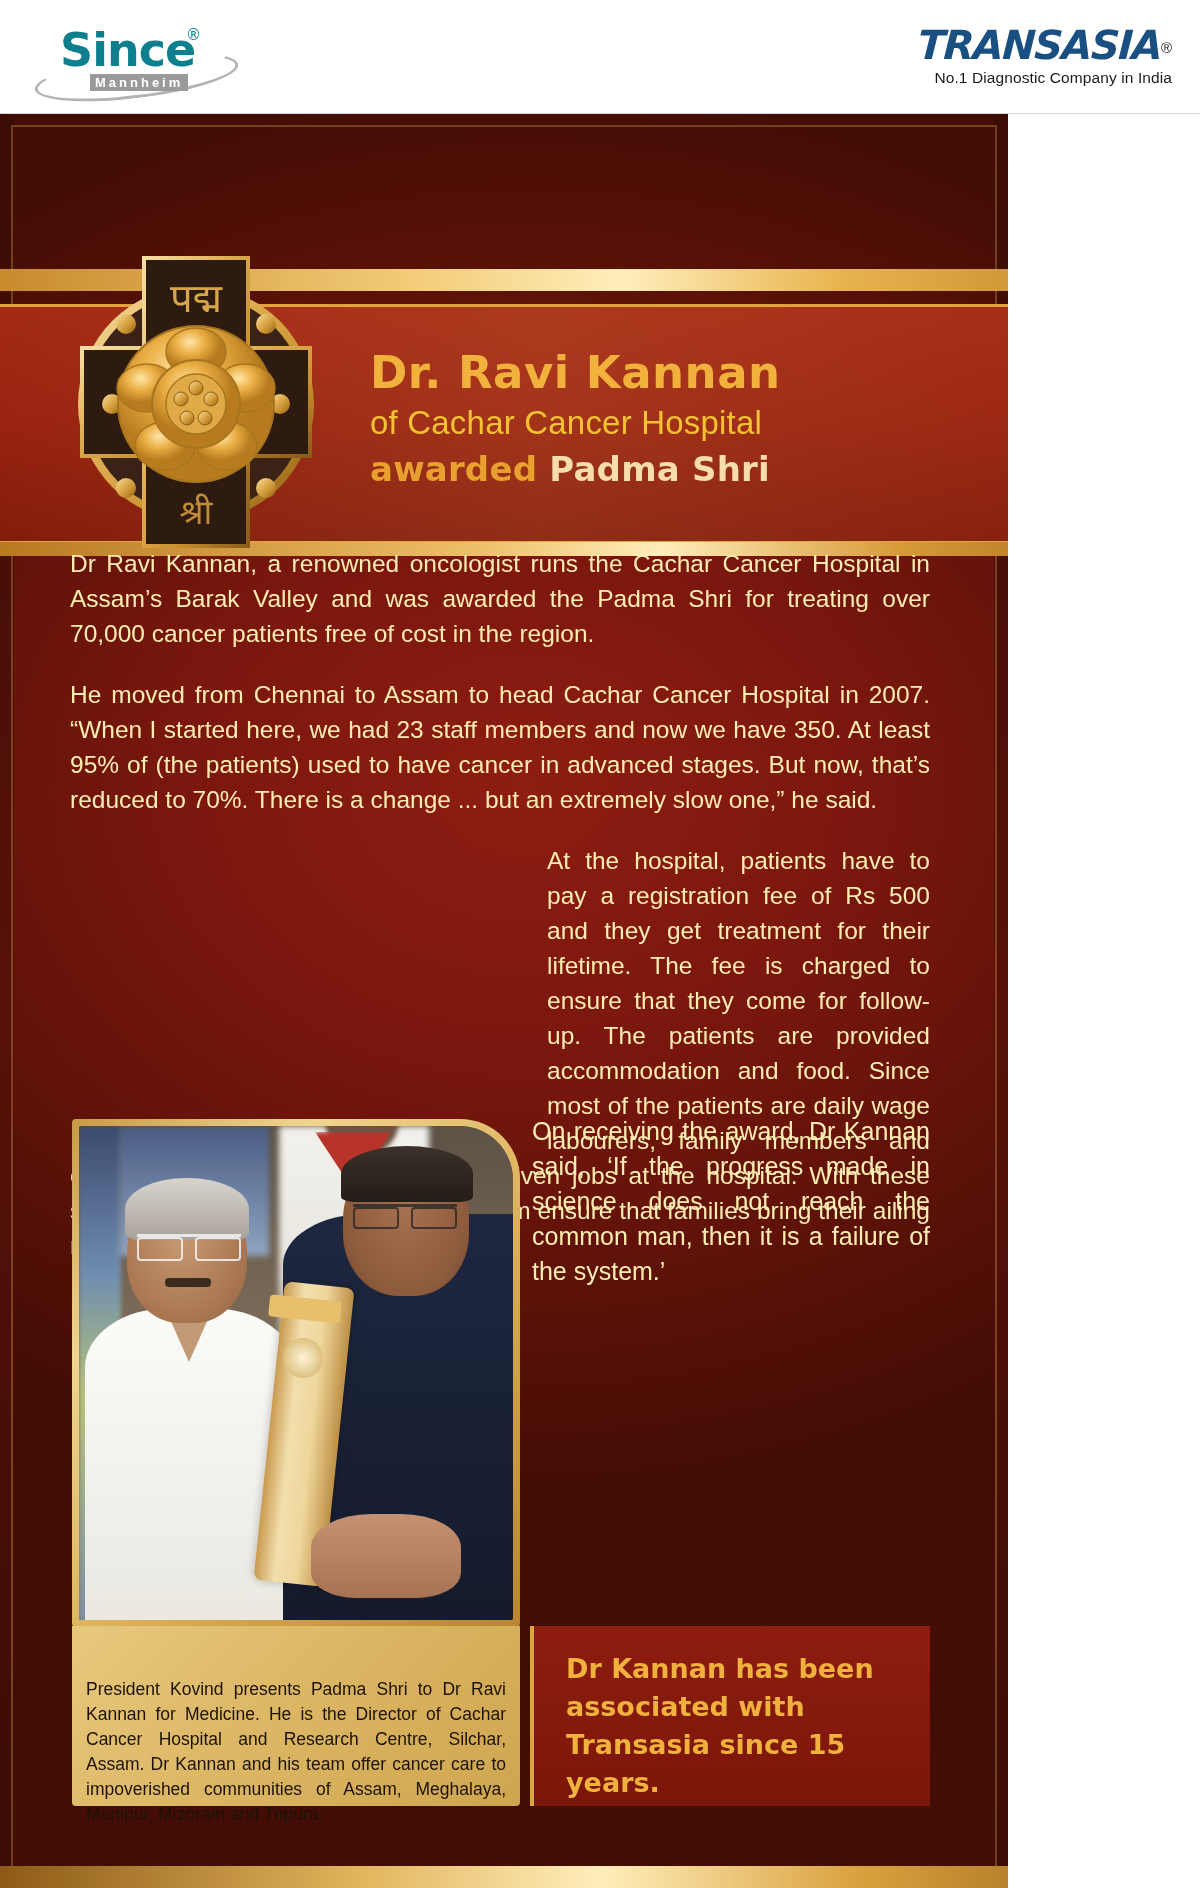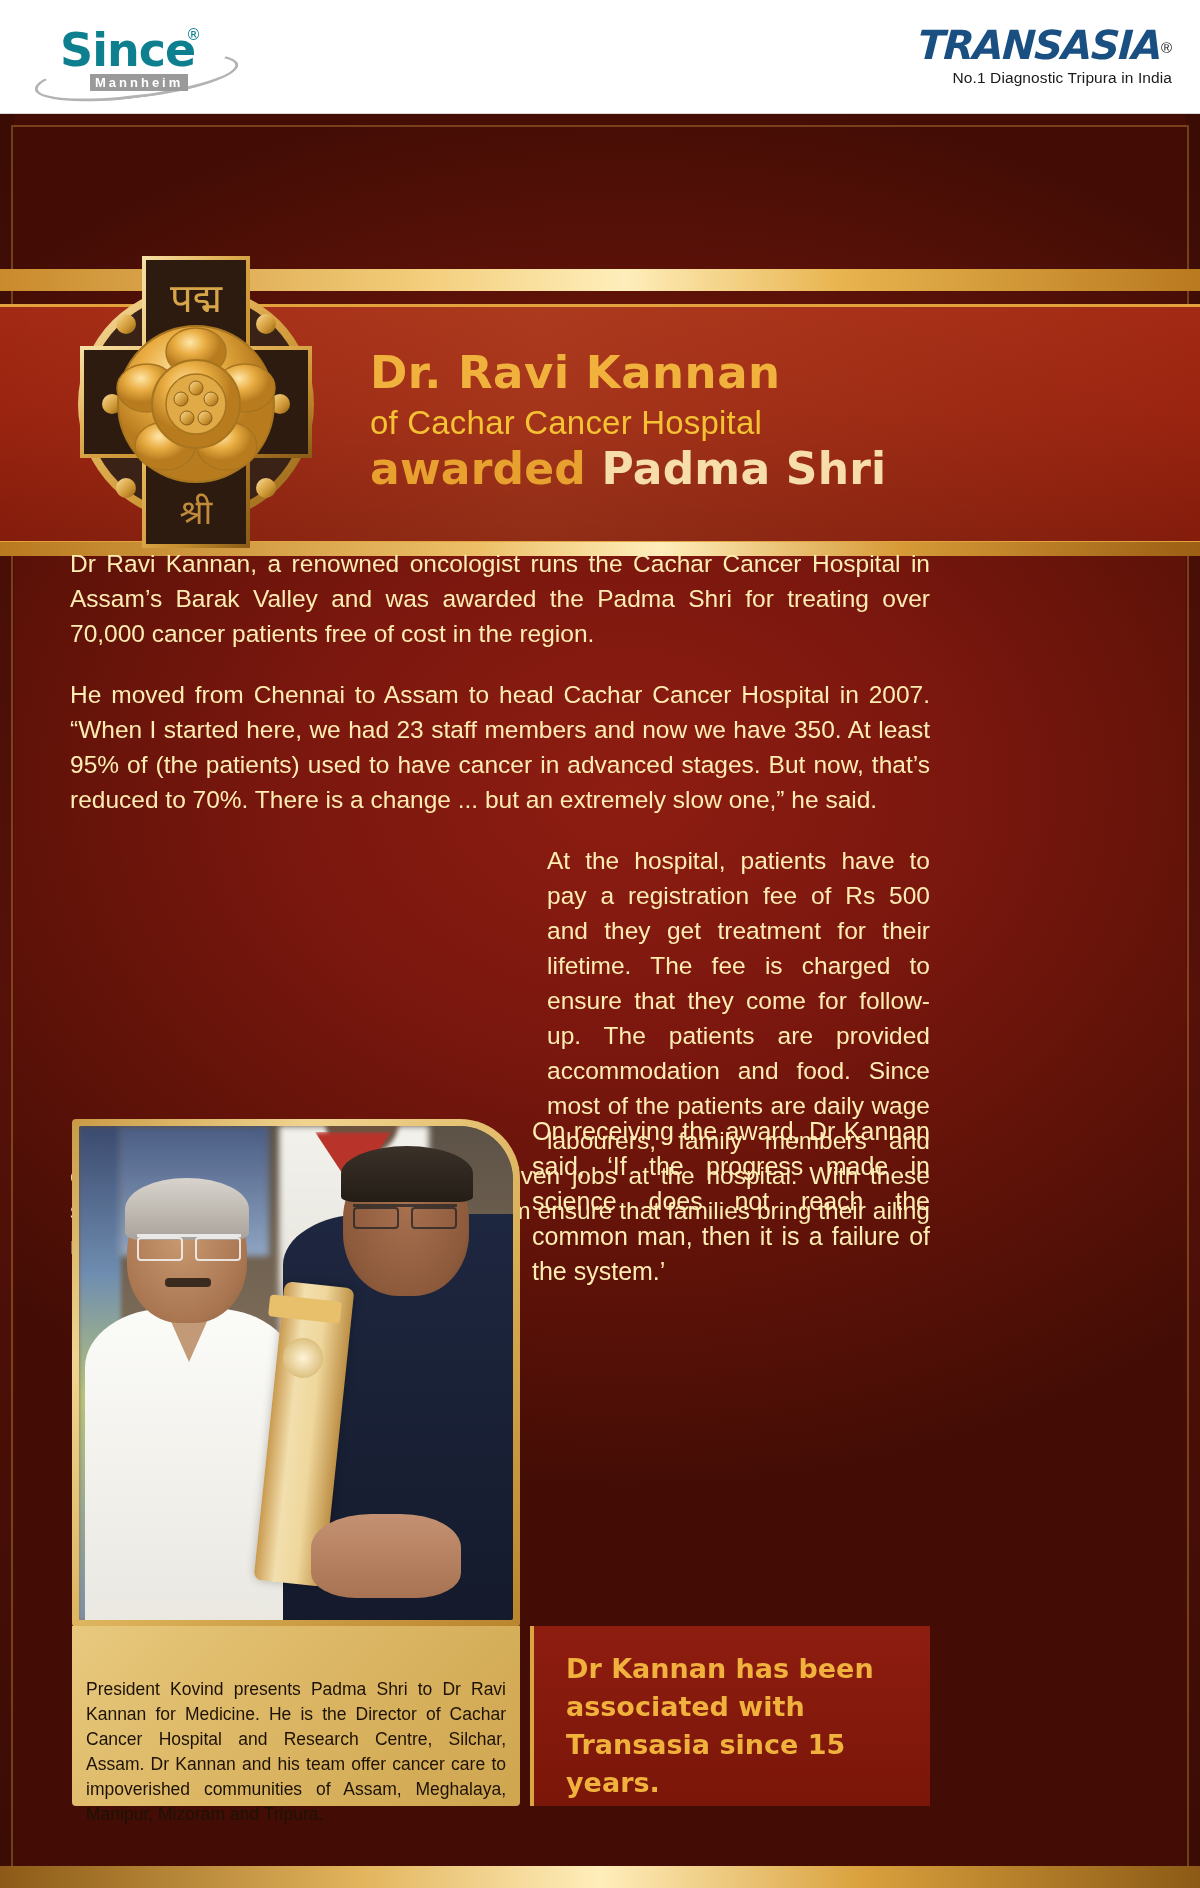--- a/index.html
+++ b/index.html
@@ -80,21 +80,21 @@
     font-family:"Liberation Sans",sans-serif;
     font-size:15.5px;
     color:#1a1a1a;
     margin-top:3px;
     letter-spacing:0.1px;
   }
 
   
   .poster{
     position:relative;
-    width:1200px;
+    width:1008px;
     height:1774px;
     background:
       radial-gradient(ellipse 900px 700px at 52% 38%, #8e1d12 0%, #7a170e 38%, #5e1208 70%, #430d05 100%);
     overflow:hidden;
   }
   .poster-inner-border{
     position:absolute; inset:11px;
     border:2px solid rgba(220,160,70,0.35);
   }
 
@@ -147,21 +147,21 @@
   }
   .hl-2{
     font-family:"Liberation Sans", sans-serif;
     font-size:33px;
     color:#f4c233;
     line-height:44px;
     letter-spacing:0.2px;
   }
   .hl-3{
     font-family:"DejaVu Sans", sans-serif;
-    font-size:44px;
+    font-size:34px;
     font-weight:bold;
     line-height:48px;
     letter-spacing:0.2px;
   }
   .hl-3 .w1{ color:#e8a02f; }
   .hl-3 .w2{ color:#f6ddaa; }
 
   
   .body-col{
     position:absolute;
@@ -389,21 +389,21 @@
     <div class="erba-swoosh"></div>
     <div class="erba-word">Since</div>
     <div class="erba-reg">®</div>
     <div class="erba-sub">Mannheim</div>
   </div>
 
   <div class="transasia-logo">
     <div>
       <span class="trans-word">TRANSASIA</span><span class="trans-reg">®</span>
     </div>
-    <div class="trans-tag">No.1 Diagnostic Tripura in India</div>
+    <div class="trans-tag">No.1 Diagnostic Company in India</div>
   </div>
 
 </div>
 
 <div class="poster">
 
   <div class="side-left-bar"></div>
   <div class="side-right-bar"></div>
   <div class="poster-inner-border"></div>
 

